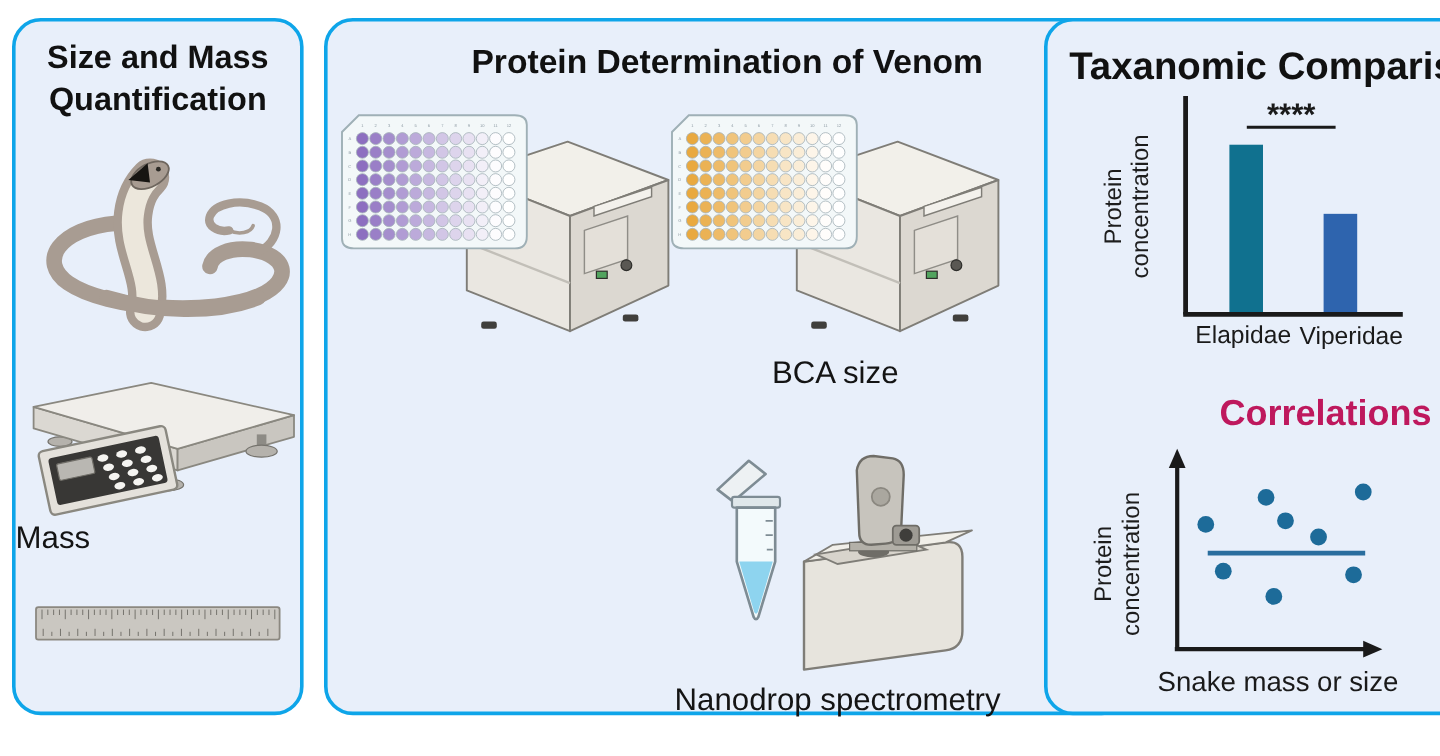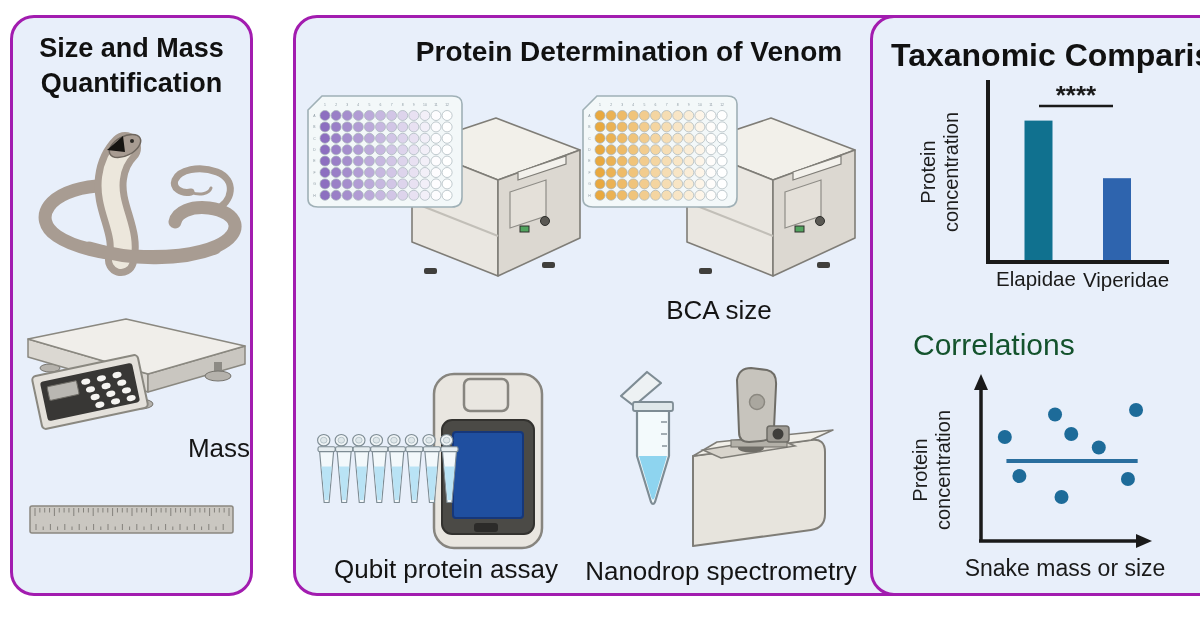--- a/index.html
+++ b/index.html
@@ -4,51 +4,51 @@
 <style>
   html,body{margin:0;padding:0;}
   body{
     width:1200px;height:630px;position:relative;overflow:hidden;
     background:#ffffff;
     font-family:"Liberation Sans", sans-serif;
     color:#141414;
   }
   .panel{
     position:absolute;top:15px;height:581px;
-    background:#e8effa;border:3px solid #a21caf;border-radius:24px;
+    background:#e8effa;border:3px solid #0ea5e9;border-radius:24px;
     box-sizing:border-box;
   }
   #panel-size-mass{left:10px;width:243px;}
-  #panel-protein{left:270px;width:672px;margin-left:23px;}
+  #panel-protein{left:270px;width:672px;}
   #panel-taxonomic{left:870px;width:382px;}
   .panel-title{
     position:absolute;left:0;right:0;top:13px;
     text-align:center;font-weight:bold;font-size:27px;line-height:1.3;
     color:#111111;
   }
   #panel-protein .panel-title{font-size:28px;top:16px;}
   #panel-taxonomic .panel-title{
     text-align:left;left:18px;right:auto;top:17px;
     font-size:32px;white-space:nowrap;
   }
   .abs{position:absolute;}
   .item-label{
-    position:absolute;left:0;right:0;text-align:right;
+    position:absolute;left:0;right:0;text-align:left;
     font-size:26px;line-height:1.25;color:#141414;
   }
   .method-cell{position:absolute;width:280px;text-align:center;}
   .method-cell .m-label{font-size:26px;color:#141414;margin-top:2px;}
   .rot-label{
     position:absolute;width:160px;height:48px;
     transform:rotate(-90deg);transform-origin:center;
     text-align:center;font-size:20px;line-height:1.15;color:#1d1d1d;
   }
   #correlations-title{
     position:absolute;left:40px;width:280px;top:310px;
-    text-align:left;font-weight:normal;font-size:30px;color:#14532d;
+    text-align:right;font-weight:bold;font-size:30px;color:#be185d;
   }
   svg{display:block;}
 </style>
 </head>
 <body>
 
 <div class="panel" id="panel-size-mass">
   <div class="panel-title">Size and Mass Quantification</div>
 
   <svg class="abs" style="left:6px;top:98px" width="230" height="180" viewBox="0 0 230 180">
@@ -446,42 +446,22 @@
             <text x="8.5" y="68.4" font-size="3.4" text-anchor="middle" fill="#8b98a1">E</text>
             <text x="8.5" y="79.8" font-size="3.4" text-anchor="middle" fill="#8b98a1">F</text>
             <text x="8.5" y="91.2" font-size="3.4" text-anchor="middle" fill="#8b98a1">G</text>
             <text x="8.5" y="102.6" font-size="3.4" text-anchor="middle" fill="#8b98a1">H</text>
           </g>
       </g>
     </svg>
     <div class="m-label">BCA size</div>
   </div>
 
-  <div class="method-cell" style="left:10px;top:352px">
-    <svg width="270" height="182" viewBox="0 0 270 182">
-      <rect x="128" y="4" width="108" height="174" rx="20" fill="#e9e6e0" stroke="#87857f" stroke-width="2.5"></rect>
-      <rect x="158" y="9" width="44" height="32" rx="6" fill="#e9e6e0" stroke="#87857f" stroke-width="2.5"></rect>
-      <rect x="136" y="50" width="92" height="114" rx="10" fill="#4b4a46" stroke="#33322f" stroke-width="2"></rect>
-      <rect x="147" y="62" width="70" height="86" rx="3" fill="#1f4fa0" stroke="#16377a" stroke-width="2"></rect>
-      <rect x="168" y="153" width="24" height="9" rx="3" fill="#2c2b29"></rect>
-      <g transform="translate(12,62) scale(0.82)">
-          <use href="#pcr-tube" x="0" y="0"></use>
-          <use href="#pcr-tube" x="21.4" y="0"></use>
-          <use href="#pcr-tube" x="42.8" y="0"></use>
-          <use href="#pcr-tube" x="64.19999999999999" y="0"></use>
-          <use href="#pcr-tube" x="85.6" y="0"></use>
-          <use href="#pcr-tube" x="107" y="0"></use>
-          <use href="#pcr-tube" x="128.39999999999998" y="0"></use>
-          <use href="#pcr-tube" x="149.79999999999998" y="0"></use>
-        </g>
-    </svg>
-    <div class="m-label">Qubit protein assay</div>
-  </div>
-
-  <div class="method-cell" style="left:285px;top:336px">
+
+  <div class="method-cell" style="left:285px;top:348px">
     <svg width="280" height="200" viewBox="0 0 280 200">
       <path d="M112,102 L230,86 Q244,84 244,98 L244,160 Q244,174 230,176 L112,192 Z" fill="#e7e4dd" stroke="#7f7d77" stroke-width="2" stroke-linejoin="round"></path>
       <polygon points="112,102 136,88 252,76 230,86" fill="#f1efe9" stroke="#7f7d77" stroke-width="1.5" stroke-linejoin="round"></polygon>
       <polygon points="122,96 196,84 214,92 140,104" fill="#d8d4cc" stroke="#7f7d77" stroke-width="1.5"></polygon>
       <ellipse cx="170" cy="94" rx="13" ry="4.5" fill="#6f6d67"></ellipse>
       <rect x="150" y="86" width="56" height="7" fill="#b3b0a8" stroke="#6f6d67" stroke-width="1"></rect>
       <path d="M156,26 Q158,14 170,14 L186,16 Q196,18 195,32 L193,74 Q192,86 180,87 L168,88 Q158,88 158,78 Z" fill="#c7c4bd" stroke="#6f6d67" stroke-width="2" stroke-linejoin="round"></path>
       <circle cx="176" cy="48" r="7.5" fill="#aaa79f" stroke="#8b8880" stroke-width="1.5"></circle>
       <rect x="186" y="72" width="22" height="16" rx="3" fill="#9e9b94" stroke="#6f6d67" stroke-width="1.5"></rect>
       <circle cx="197" cy="80" r="5.5" fill="#3f3e3b"></circle>

